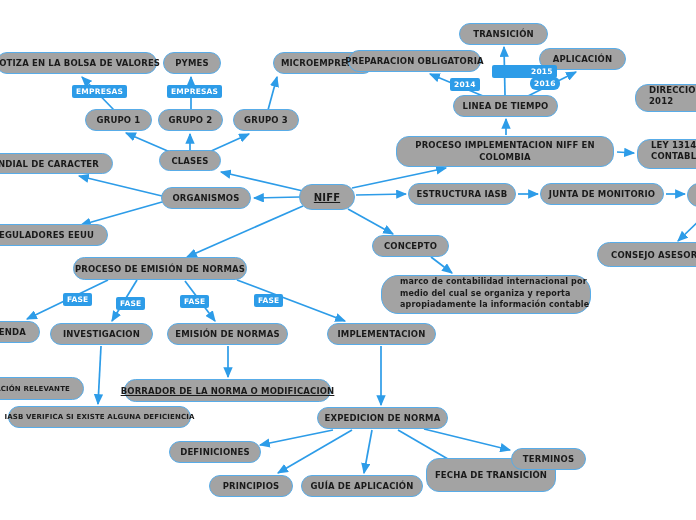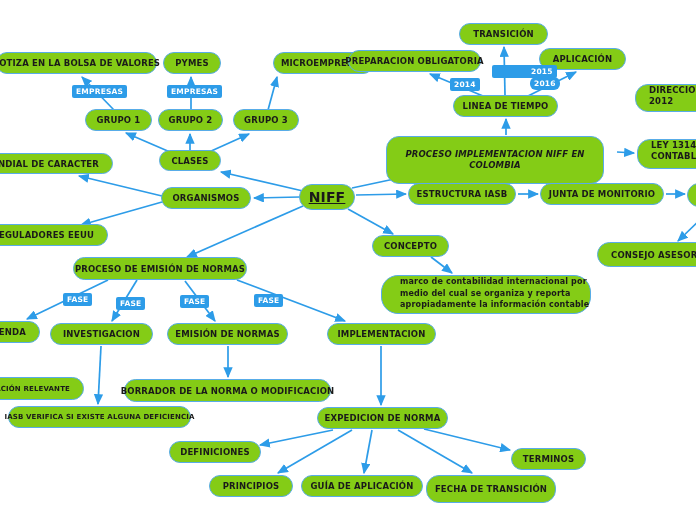--- a/index.html
+++ b/index.html
@@ -3,30 +3,30 @@
 <meta charset="utf-8">
 <style>
   html,body{margin:0;padding:0;background:#fff;}
   .canvas{
     position:relative;width:696px;height:520px;overflow:hidden;background:#ffffff;
     font-family:"DejaVu Sans","Liberation Sans",sans-serif;
   }
   svg.edges{position:absolute;left:0;top:0;width:696px;height:520px;}
   svg.edges line{stroke:#2d9ce8;stroke-width:1.7;}
   .node{
-    position:absolute;box-sizing:border-box;background:#84cc16;
+    position:absolute;box-sizing:border-box;background:#a3a3a3;
     border:1.5px solid #58ace8;border-radius:13px;
     display:flex;align-items:center;justify-content:center;
     font-weight:bold;font-size:8.5px;color:#1a1a1a;white-space:nowrap;
     letter-spacing:.15px;z-index:2;
   }
   .node.left{justify-content:flex-start;text-align:left;padding-left:13px;}
   .node.right{justify-content:flex-end;text-align:right;padding-right:13px;}
   .node.small{font-size:7px;}
-  .node.big{font-size:14px;text-decoration:underline;}
+  .node.big{font-size:10px;text-decoration:underline;}
   .node.multiline{flex-direction:column;align-items:center;white-space:normal;line-height:1.35;}
   .node.multiline.left{align-items:flex-start;}
   .node.note{border-radius:17px;font-size:8px;}
   .edge-label{
     position:absolute;background:#2d9ce8;color:#ffffff;
     font-weight:bold;font-size:7.5px;line-height:1;
     padding:2.5px 4px;border-radius:2px;letter-spacing:.2px;z-index:3;
   }
 </style>
 </head>
@@ -100,46 +100,46 @@
   </div>
   <div class="node multiline left" style="left:637px;top:139px;width:140px;height:30px;font-size:8.5px;">
     <div>LEY 1314</div>
     <div>CONTABLE</div>
   </div>
 
   <div class="node" style="left:348px;top:50px;width:133px;height:22px;">PREPARACION OBLIGATORIA</div>
   <div class="node" style="left:459px;top:23px;width:89px;height:22px;">TRANSICIÓN</div>
   <div class="node" style="left:539px;top:48px;width:87px;height:22px;">APLICACIÓN</div>
   <div class="node" style="left:453px;top:95px;width:105px;height:22px;">LINEA DE TIEMPO</div>
-  <div class="node multiline" style="left:386px;top:136px;width:218px;height:48px;font-style:italic;">
+  <div class="node multiline" style="left:396px;top:136px;width:218px;height:31px;">
     <div>PROCESO IMPLEMENTACION NIFF EN</div>
     <div>COLOMBIA</div>
   </div>
 
   <div class="node" style="left:372px;top:235px;width:77px;height:22px;">CONCEPTO</div>
   <div class="node multiline left note" style="left:381px;top:275px;width:210px;height:39px;padding-left:18px;line-height:1.45;">
     <div>marco de contabilidad internacional por</div>
     <div>medio del cual se organiza y reporta</div>
     <div>apropiadamente la información contable</div>
   </div>
 
   <div class="node" style="left:73px;top:257px;width:174px;height:23px;">PROCESO DE EMISIÓN DE NORMAS</div>
   <div class="node right" style="left:-32px;top:321px;width:72px;height:22px;">ENDA</div>
   <div class="node" style="left:50px;top:323px;width:103px;height:22px;">INVESTIGACION</div>
   <div class="node" style="left:167px;top:323px;width:121px;height:22px;">EMISIÓN DE NORMAS</div>
   <div class="node" style="left:327px;top:323px;width:109px;height:22px;">IMPLEMENTACION</div>
   <div class="node right small" style="left:-42px;top:377px;width:126px;height:23px;">RMACIÓN RELEVANTE</div>
   <div class="node small" style="left:8px;top:406px;width:183px;height:22px;text-align:right;">IASB VERIFICA SI EXISTE ALGUNA DEFICIENCIA</div>
-  <div class="node" style="left:124px;top:379px;width:207px;height:23px;">BORRADOR DE LA NORMA O MODIFICACION</div>
+  <div class="node" style="left:124px;top:379px;width:207px;height:23px;text-decoration:underline;">BORRADOR DE LA NORMA O MODIFICACION</div>
 
   <div class="node" style="left:317px;top:407px;width:131px;height:22px;">EXPEDICION DE NORMA</div>
   <div class="node" style="left:169px;top:441px;width:92px;height:22px;">DEFINICIONES</div>
   <div class="node" style="left:209px;top:475px;width:84px;height:22px;text-align:right;">PRINCIPIOS</div>
   <div class="node" style="left:301px;top:475px;width:122px;height:22px;">GUÍA DE APLICACIÓN</div>
-  <div class="node" style="left:426px;top:475px;width:130px;height:28px;">FECHA DE TRANSICIÓN</div>
+  <div class="node" style="left:426px;top:458px;width:130px;height:34px;">FECHA DE TRANSICIÓN</div>
   <div class="node" style="left:511px;top:448px;width:75px;height:22px;">TERMINOS</div>
 
   <div class="edge-label" style="left:72px;top:85px;">EMPRESAS</div>
   <div class="edge-label" style="left:167px;top:85px;">EMPRESAS</div>
   <div class="edge-label" style="left:450px;top:78px;">2014</div>
   <div class="edge-label" style="left:492px;top:65px;padding-left:39px;">2015</div>
   <div class="edge-label" style="left:530px;top:77px;border-radius:6px;">2016</div>
   <div class="edge-label" style="left:63px;top:293px;">FASE</div>
   <div class="edge-label" style="left:116px;top:297px;">FASE</div>
   <div class="edge-label" style="left:180px;top:295px;">FASE</div>

